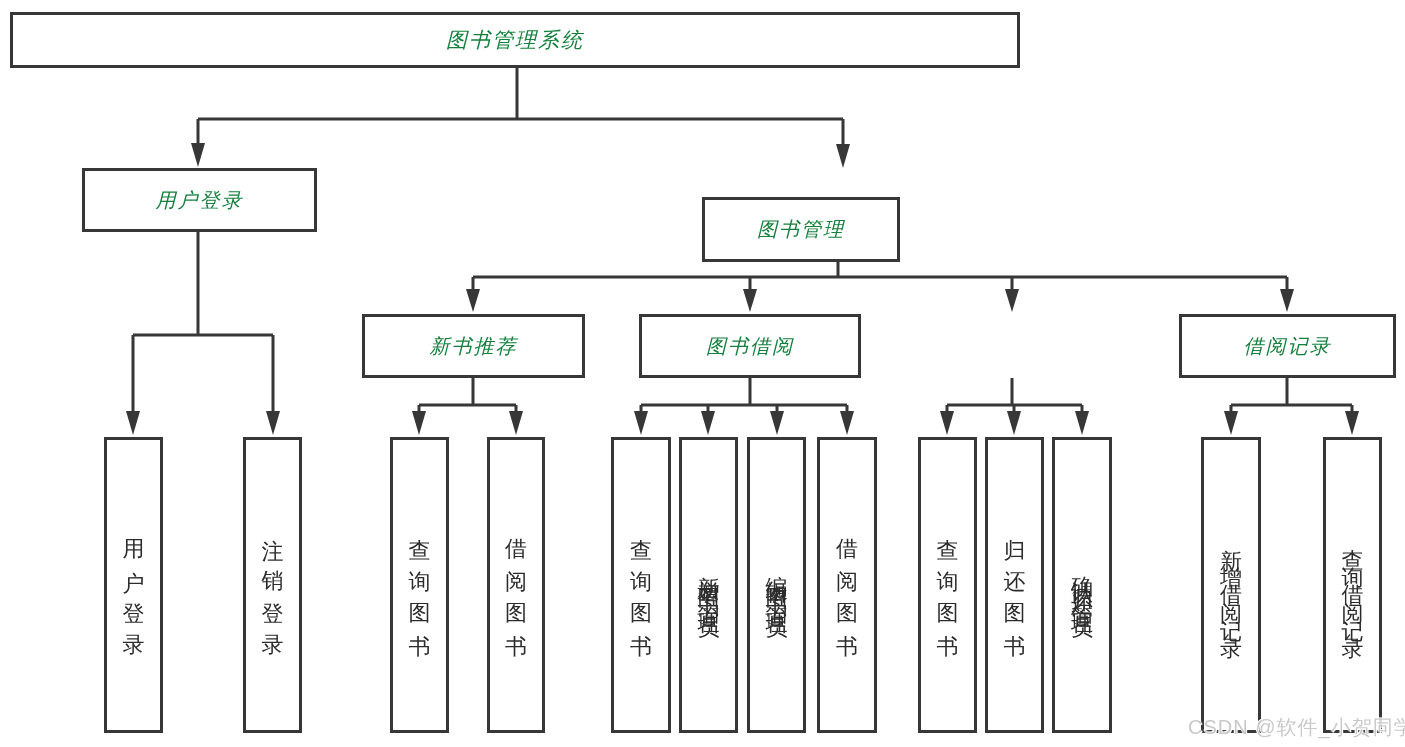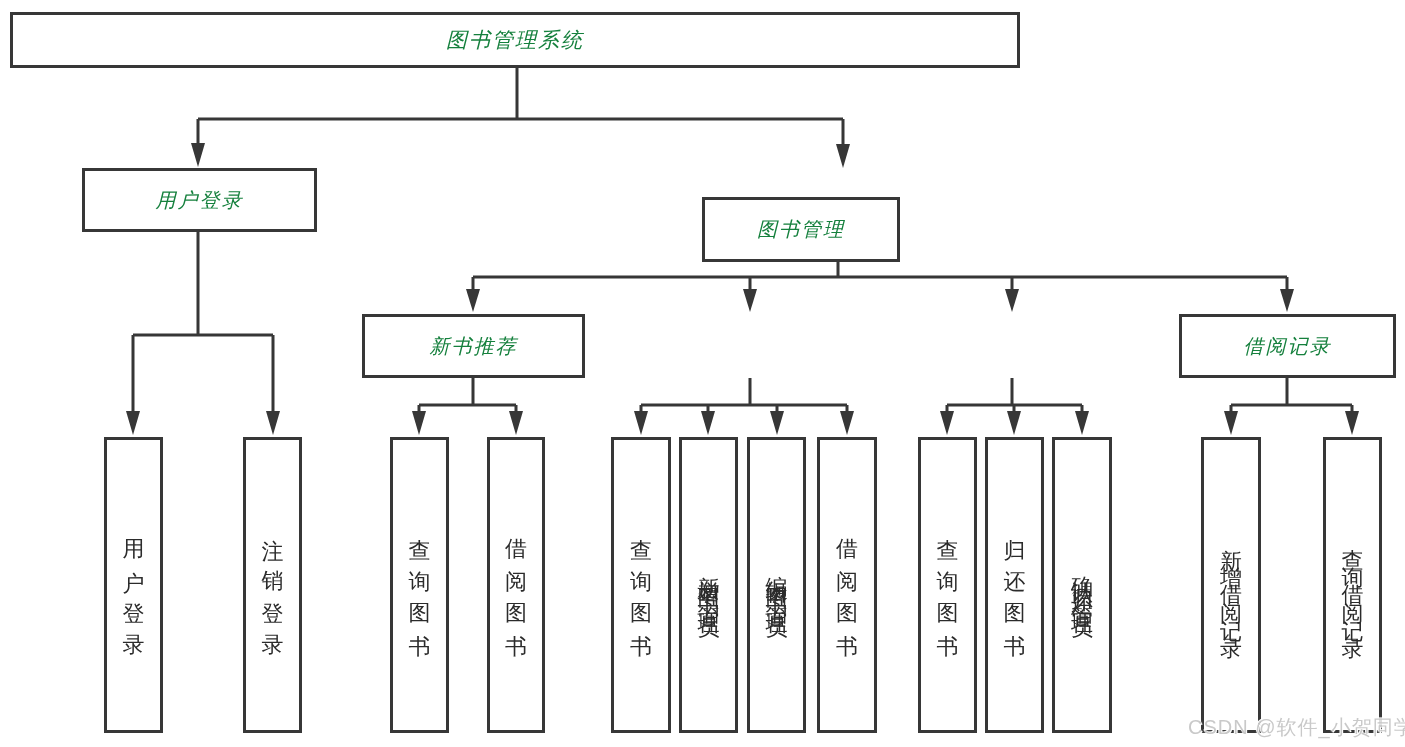--- a/index.html
+++ b/index.html
@@ -78,20 +78,23 @@
   <div class="node" style="left:82px;top:168px;width:235px;height:64px;">
     <span class="hlabel">用户登录</span>
   </div>
   <div class="node" style="left:702px;top:169px;width:198px;height:65px;margin-top:28px;">
     <span class="hlabel">图书管理</span>
   </div>
 
   <div class="node" style="left:362px;top:314px;width:223px;height:64px;">
     <span class="hlabel">新书推荐</span>
   </div>
+  <div class="node" style="left:639px;top:314px;width:222px;height:64px;">
+    <span class="hlabel">图书借阅</span>
+  </div>
   <div class="node" style="left:1179px;top:314px;width:217px;height:64px;text-align:center;">
     <span class="hlabel">借阅记录</span>
   </div>
 
   <div class="node" style="left:104px;top:437px;width:59px;height:296px;">
     <span class="vlabel vt-loose">用户登录</span>
   </div>
   <div class="node" style="left:243px;top:437px;width:59px;height:296px;">
     <span class="vlabel vt-loose">注销登录</span>
   </div>

